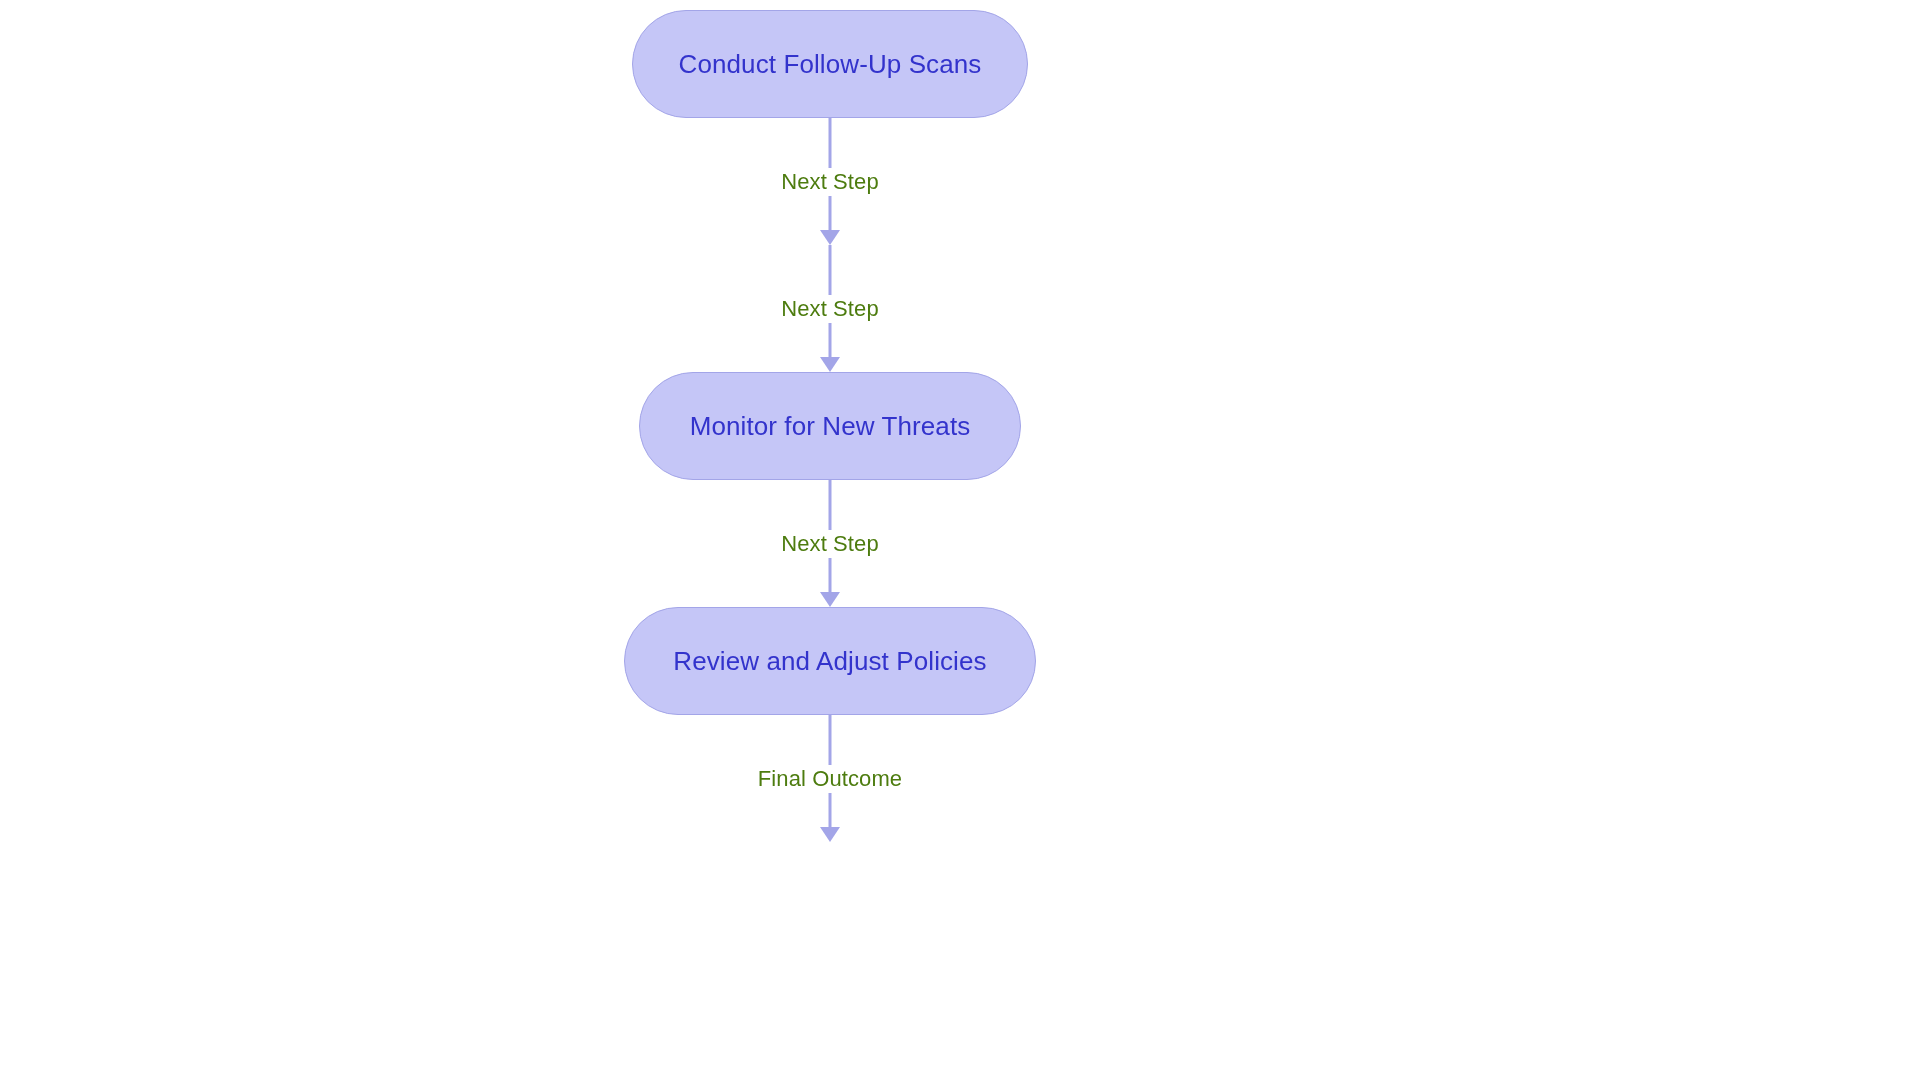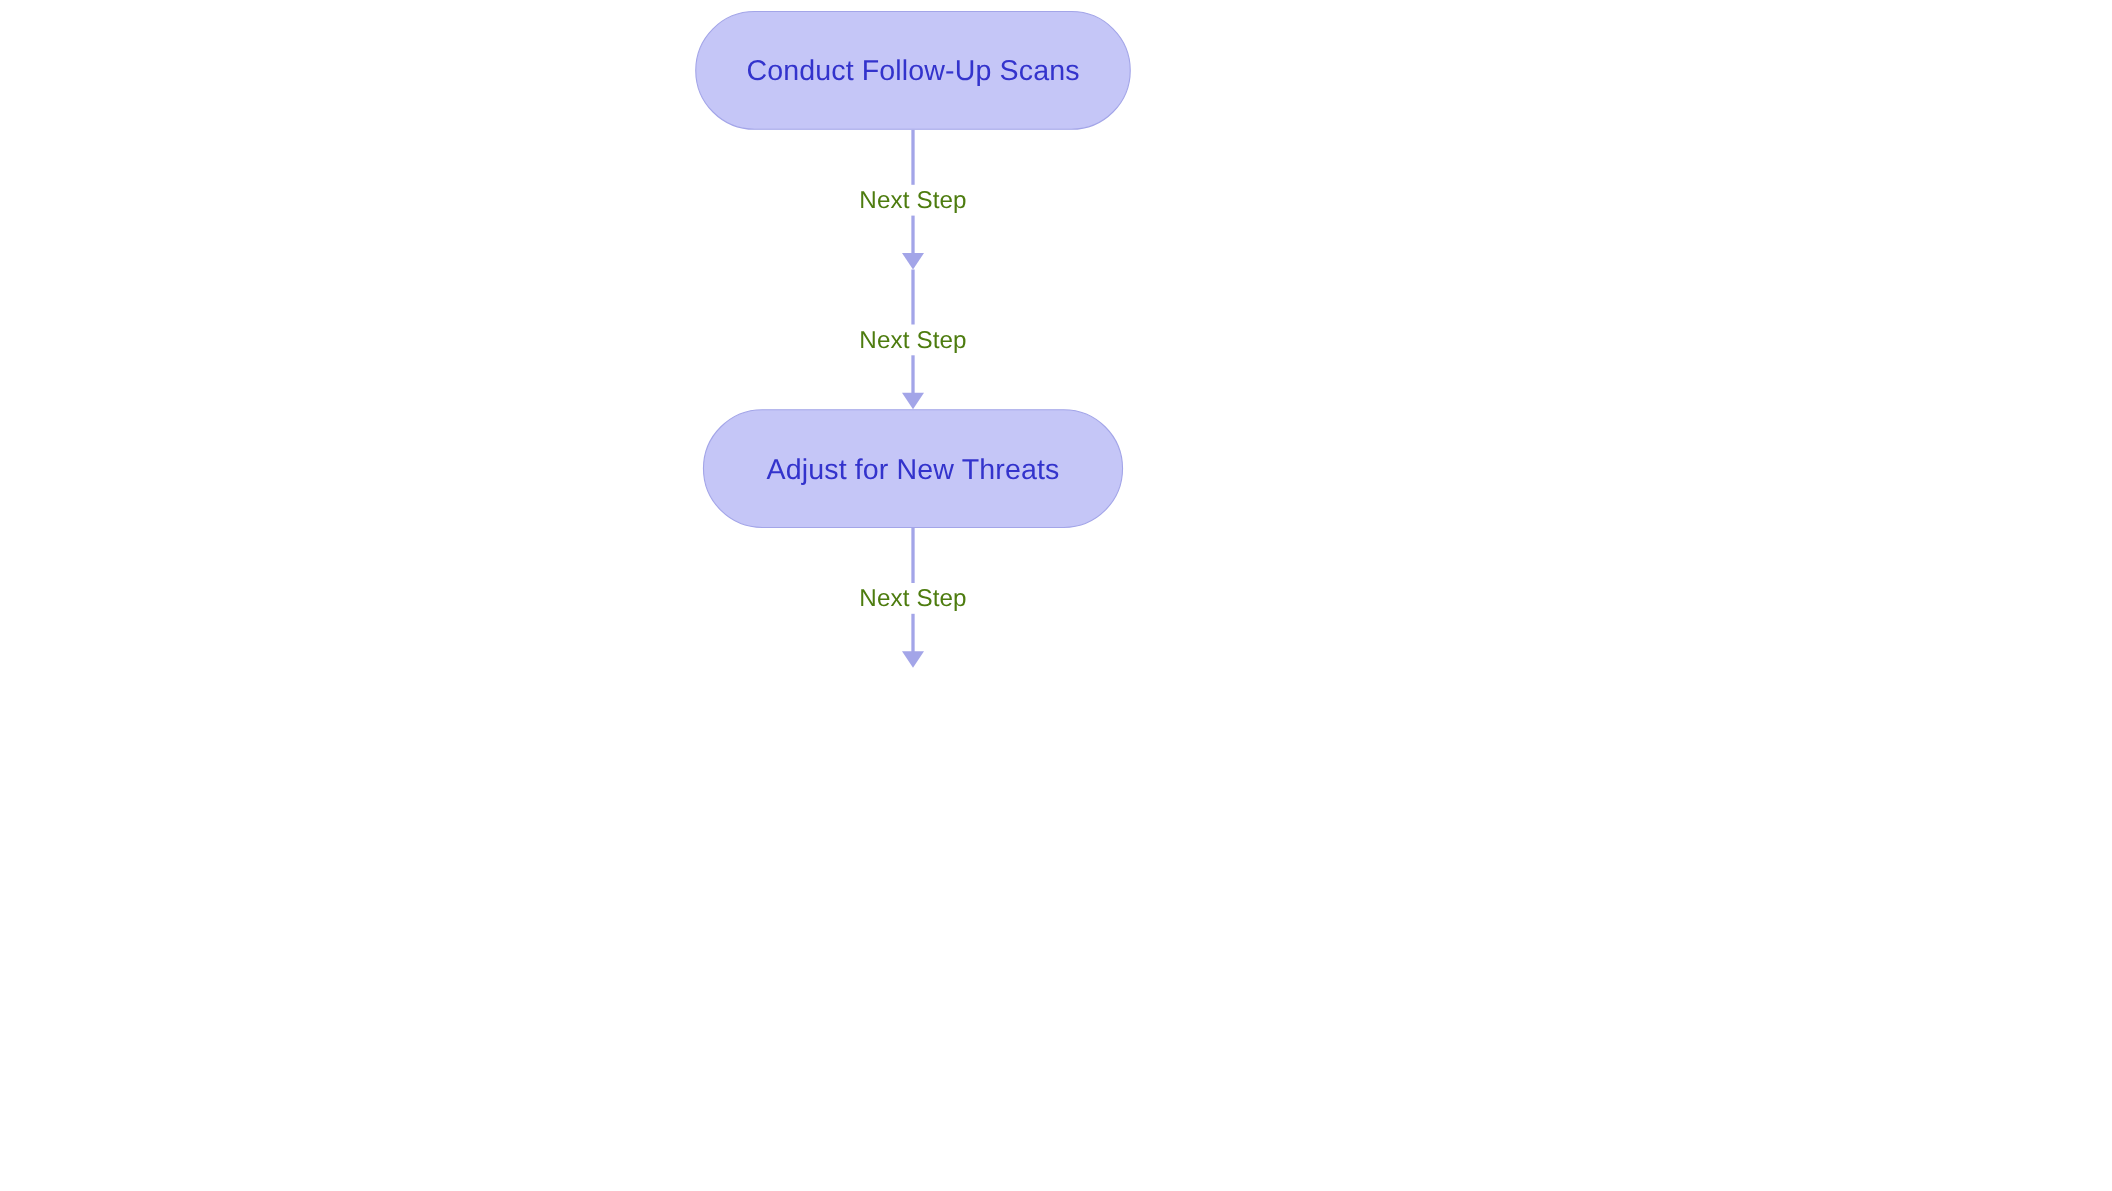--- a/index.html
+++ b/index.html
@@ -125,26 +125,34 @@
     </div>
 
 
     <div class="connector">
       <div class="edge-line"></div>
       <div class="edge-arrow"></div>
       <span class="edge-label">Next Step</span>
     </div>
 
     <div class="node node-w3">
-      <span class="node-label">Adjust for New Threats</span>
+      <span class="node-label">Monitor for New Threats</span>
     </div>
 
     <div class="connector">
       <div class="edge-line"></div>
       <div class="edge-arrow"></div>
       <span class="edge-label">Next Step</span>
     </div>
 
+    <div class="node node-w4">
+      <span class="node-label">Review and Adjust Policies</span>
+    </div>
 
+    <div class="connector">
+      <div class="edge-line"></div>
+      <div class="edge-arrow"></div>
+      <span class="edge-label">Final Outcome</span>
+    </div>
 
 
   </div>
 </div>
 
 </body></html>

